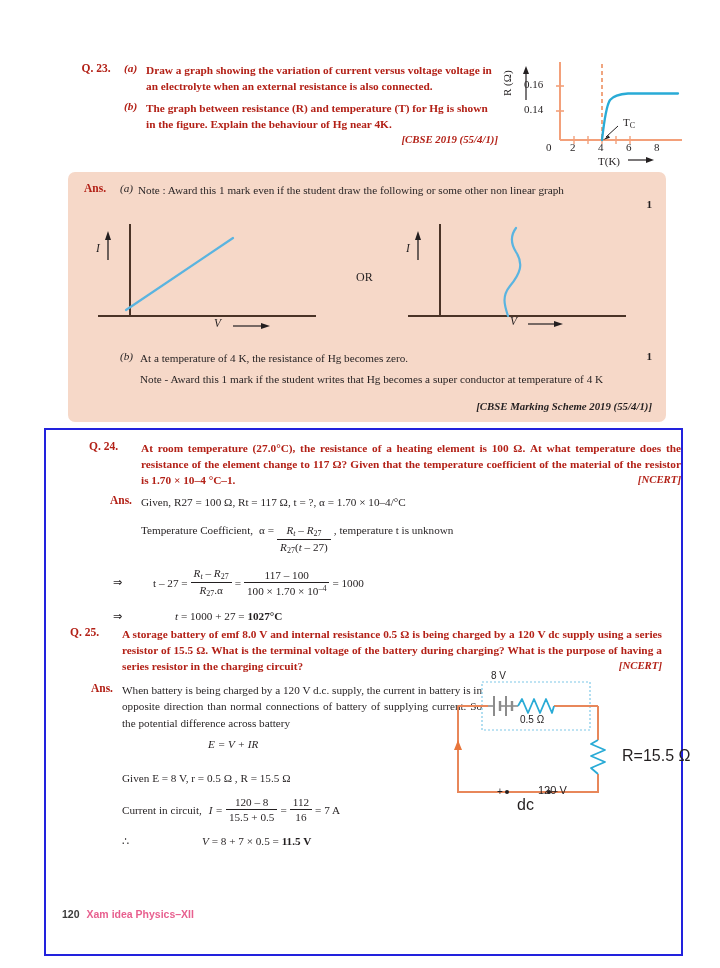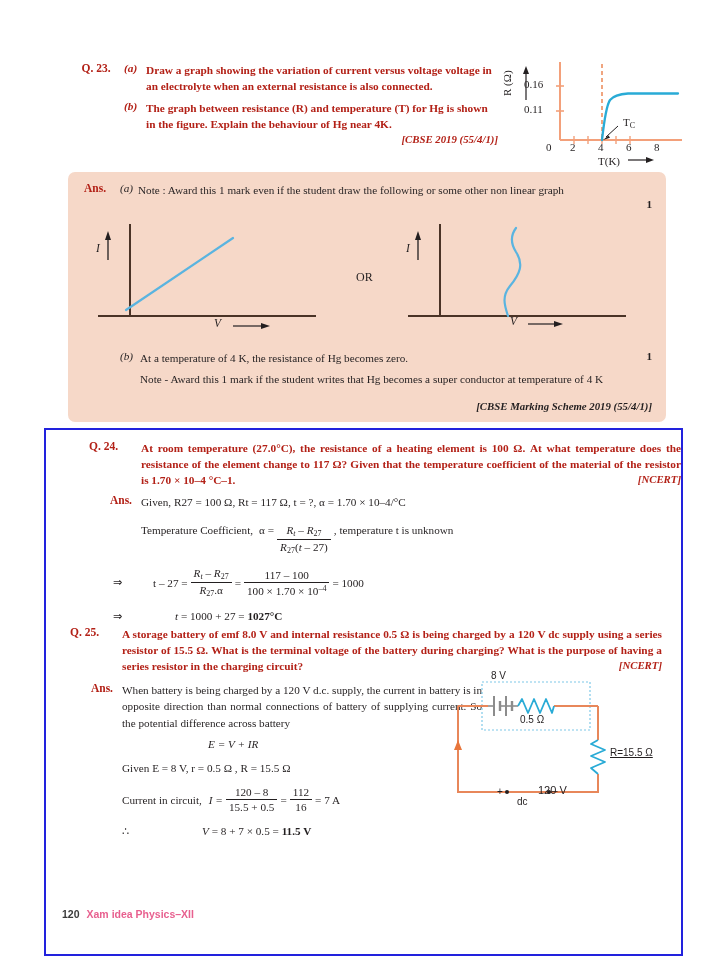--- a/index.html
+++ b/index.html
@@ -130,21 +130,21 @@
       <line x1="116" y1="70" x2="104" y2="81" stroke="#231f20" stroke-width="1"></line>
       <polygon points="101,84 106.5,79.5 108,81.8" fill="#231f20"></polygon>
 
       <line x1="24" y1="44" x2="24" y2="16" stroke="#231f20" stroke-width="1.2"></line>
       <polygon points="24,10 21,18 27,18" fill="#231f20"></polygon>
 
       <line x1="126" y1="104" x2="146" y2="104" stroke="#231f20" stroke-width="1.2"></line>
       <polygon points="152,104 144,101 144,107" fill="#231f20"></polygon>
     </svg>
     <div style="position:absolute;left:22px;top:22px;font-size:11px;color:#231f20;">0.16</div>
-    <div style="position:absolute;left:22px;top:47px;font-size:11px;color:#231f20;">0.11</div>
+    <div style="position:absolute;left:22px;top:47px;font-size:11px;color:#231f20;">0.14</div>
     <div style="position:absolute;left:44px;top:85px;font-size:11px;color:#231f20;">0</div>
     <div style="position:absolute;left:68px;top:85px;font-size:11px;color:#231f20;">2</div>
     <div style="position:absolute;left:96px;top:85px;font-size:11px;color:#231f20;">4</div>
     <div style="position:absolute;left:124px;top:85px;font-size:11px;color:#231f20;">6</div>
     <div style="position:absolute;left:152px;top:85px;font-size:11px;color:#231f20;">8</div>
     <div style="position:absolute;left:-1px;top:40px;font-size:11px;color:#231f20;transform:rotate(-90deg);transform-origin:left top;white-space:nowrap;">R (Ω)</div>
     <div style="position:absolute;left:96px;top:99px;font-size:11px;color:#231f20;">T(K)</div>
     <div style="position:absolute;left:121px;top:60px;font-size:11px;color:#231f20;">
       <span>T</span><sub class="s">C</sub>
     </div>
@@ -250,21 +250,21 @@
         </div>
       </div>
 
       <div class="ansrow" style="margin-top:8px;">
         <div class="lab ans-label">Ans.</div>
         <div class="bod">
           <div class="body-text q25-ans-text">When battery is being charged by a 120 V d.c. supply, the current in battery is in opposite direction than normal connections of battery of supplying current. So the potential difference across battery</div>
           <div class="math" style="margin-top:7px;margin-left:86px;">
             <i class="v"><span>E = V + IR</span></i>
           </div>
-          <div class="body-text" style="margin-top:10px;">Given  E = 8 V, r = 0.5 Ω , R = 15.5 Ω</div>
+          <div class="body-text" style="margin-top:20px;">Given  E = 8 V, r = 0.5 Ω , R = 15.5 Ω</div>
           <div class="math" style="margin-top:10px;display:flex;align-items:center;">
             <span>Current in circuit,</span>
             <span style="margin-left:7px;font-style:italic;">I =</span>
             <span class="frac">
               <span class="num">120 – 8</span>
               <span class="den">15.5 + 0.5</span>
             </span>
             <span>=</span>
             <span class="frac">
               <span class="num">112</span>
@@ -303,25 +303,25 @@
 
         <polyline points="68,28 72,21 78,35 84,21 90,35 96,21 102,35 104,28" fill="none" stroke="#29abd6" stroke-width="1.8" stroke-linejoin="round"></polyline>
 
         <polyline points="148,62 141,66 155,72 141,78 155,84 141,90 148,96" fill="none" stroke="#29abd6" stroke-width="1.8" stroke-linejoin="round"></polyline>
 
         <circle cx="57" cy="114" r="2" fill="#231f20"></circle>
         <circle cx="99" cy="114" r="2" fill="#231f20"></circle>
       </svg>
       <div style="position:absolute;left:41px;top:-8px;font-family:'Liberation Sans',sans-serif;font-size:10px;color:#231f20;">8 V</div>
       <div style="position:absolute;left:70px;top:36px;font-family:'Liberation Sans',sans-serif;font-size:10px;color:#231f20;">0.5 Ω</div>
-      <div style="position:absolute;left:160px;top:69px;font-family:'Liberation Sans',sans-serif;font-size:10px;color:#231f20;white-space:nowrap;text-decoration:underline;">R=15.5 Ω</div>
+      <div style="position:absolute;left:172px;top:69px;font-family:'Liberation Sans',sans-serif;font-size:16px;color:#231f20;white-space:nowrap;">R=15.5 Ω</div>
       <div style="position:absolute;left:47px;top:108px;font-family:'Liberation Sans',sans-serif;font-size:10px;color:#231f20;">+</div>
       <div style="position:absolute;left:60px;top:106px;font-family:Liberation Sans, sans-serif;font-size:11px;color:#231f20;margin-left:28px;">120 V</div>
       <div style="position:absolute;left:102px;top:107px;font-family:'Liberation Sans',sans-serif;font-size:10px;color:#231f20;">–</div>
-      <div style="position:absolute;left:67px;top:118px;font-family:'Liberation Sans',sans-serif;font-size:10px;color:#231f20;">dc</div>
+      <div style="position:absolute;left:67px;top:118px;font-family:'Liberation Sans',sans-serif;font-size:16px;color:#231f20;">dc</div>
     </div>
 
   </div>
 
   <div class="footer">
     <span class="pno">120</span><span class="ftxt">Xam idea Physics–XII</span>
   </div>
 
 </div>
 

